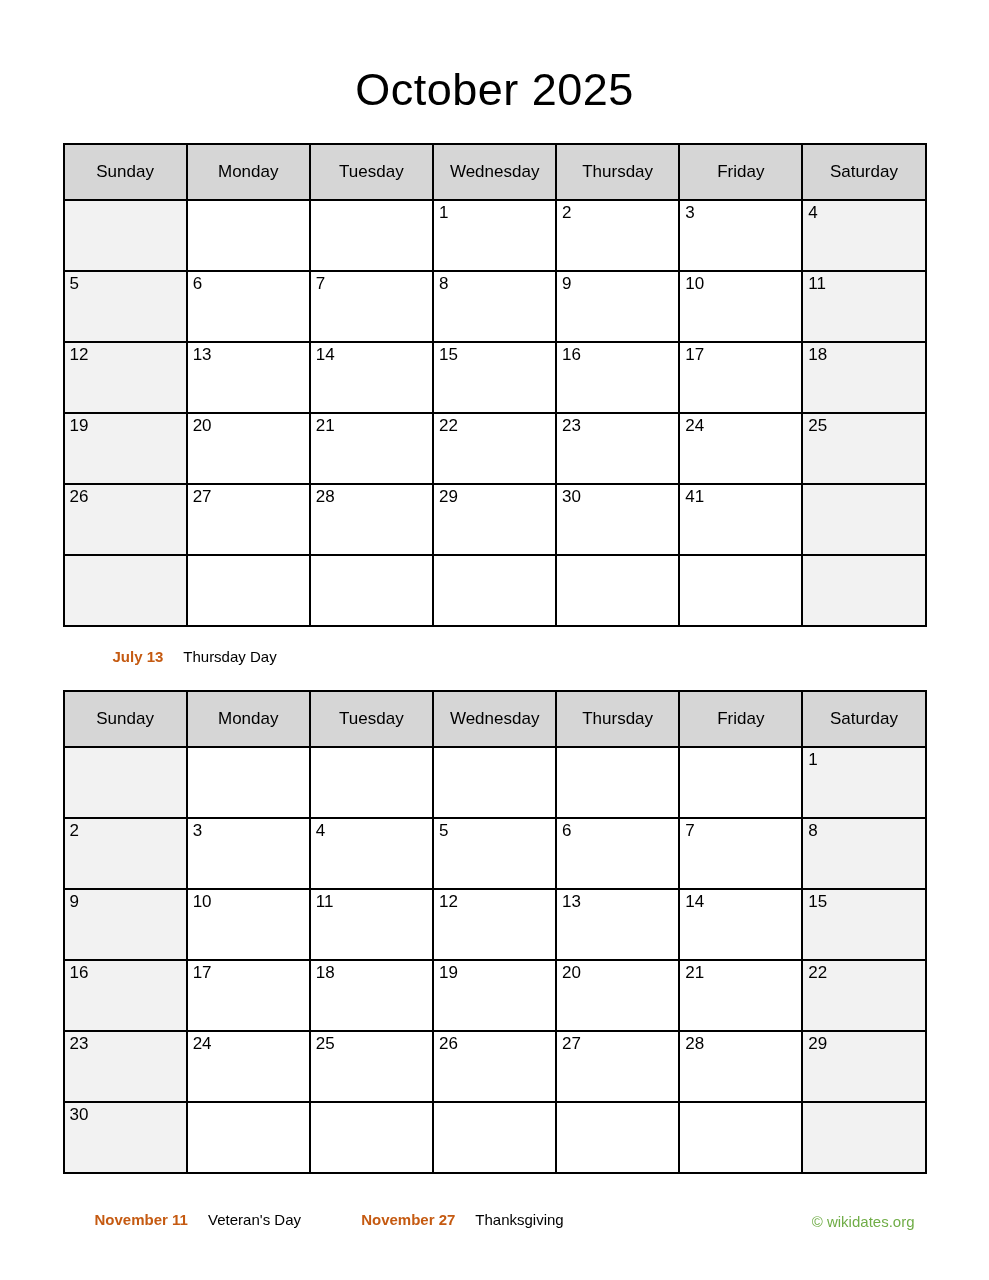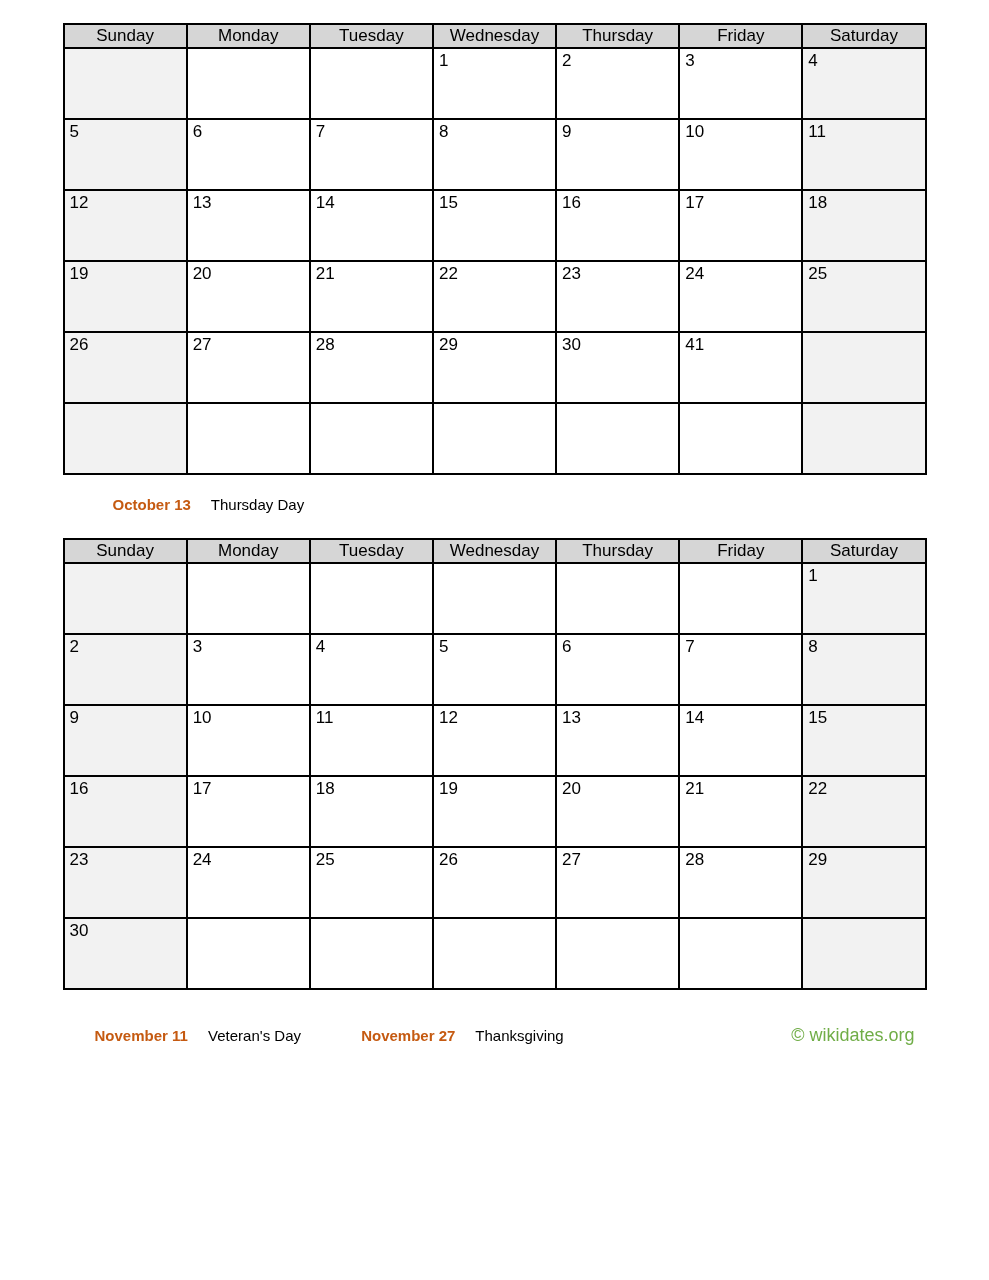--- a/index.html
+++ b/index.html
@@ -37,21 +37,21 @@
     margin-top: 23px;
   }
   table.calendar th {
     border: 2px solid var(--border, #000000);
     background: var(--header-bg, #d6d6d6);
     height: 22px;
     font-size: 17px;
     font-weight: 400;
     text-align: center;
     vertical-align: middle;
-    padding: 0;
+    padding: 16px;
   }
   table.calendar td {
     border: 2px solid var(--border, #000000);
     background: var(--weekday-bg, #ffffff);
     height: 67px;
     vertical-align: top;
     text-align: left;
     font-size: 17px;
     padding: 2px 0 0 5px;
   }
@@ -74,33 +74,34 @@
     margin-right: 16px;
   }
   .holiday-name { color: var(--text, #000000); }
   .footer-row {
     margin-top: 16px;
     display: flex;
     justify-content: space-between;
     align-items: flex-end;
   }
   .copyright {
-    font-size: 18px;
+    font-size: 15px;
     color: var(--copyright, #70ad47);
     padding-right: 12px;
     margin-left: 48px;
   }
 </style>
 </head>
 <body>
 
 <div class="page">
   <div class="content">
 
     <section class="month month-october">
+      <h1 class="month-title">October 2025</h1>
       <table class="calendar">
         <thead>
           <tr>
               <th>Sunday</th>
               <th>Monday</th>
               <th>Tuesday</th>
               <th>Wednesday</th>
               <th>Thursday</th>
               <th>Friday</th>
               <th>Saturday</th>
@@ -158,21 +159,21 @@
               <td></td>
               <td></td>
               <td></td>
               <td></td>
               <td class="weekend"></td>
             </tr>
           </tbody>
       </table>
       <div class="footnote footnote-october">
         <span class="holiday-item">
-          <span class="holiday-date">October 13</span>
+          <span class="holiday-date">July 13</span>
           <span class="holiday-name">Thursday Day</span>
         </span>
       </div>
     </section>
 
     <section class="month month-november">
       <table class="calendar">
         <thead>
           <tr>
               <th>Sunday</th>

